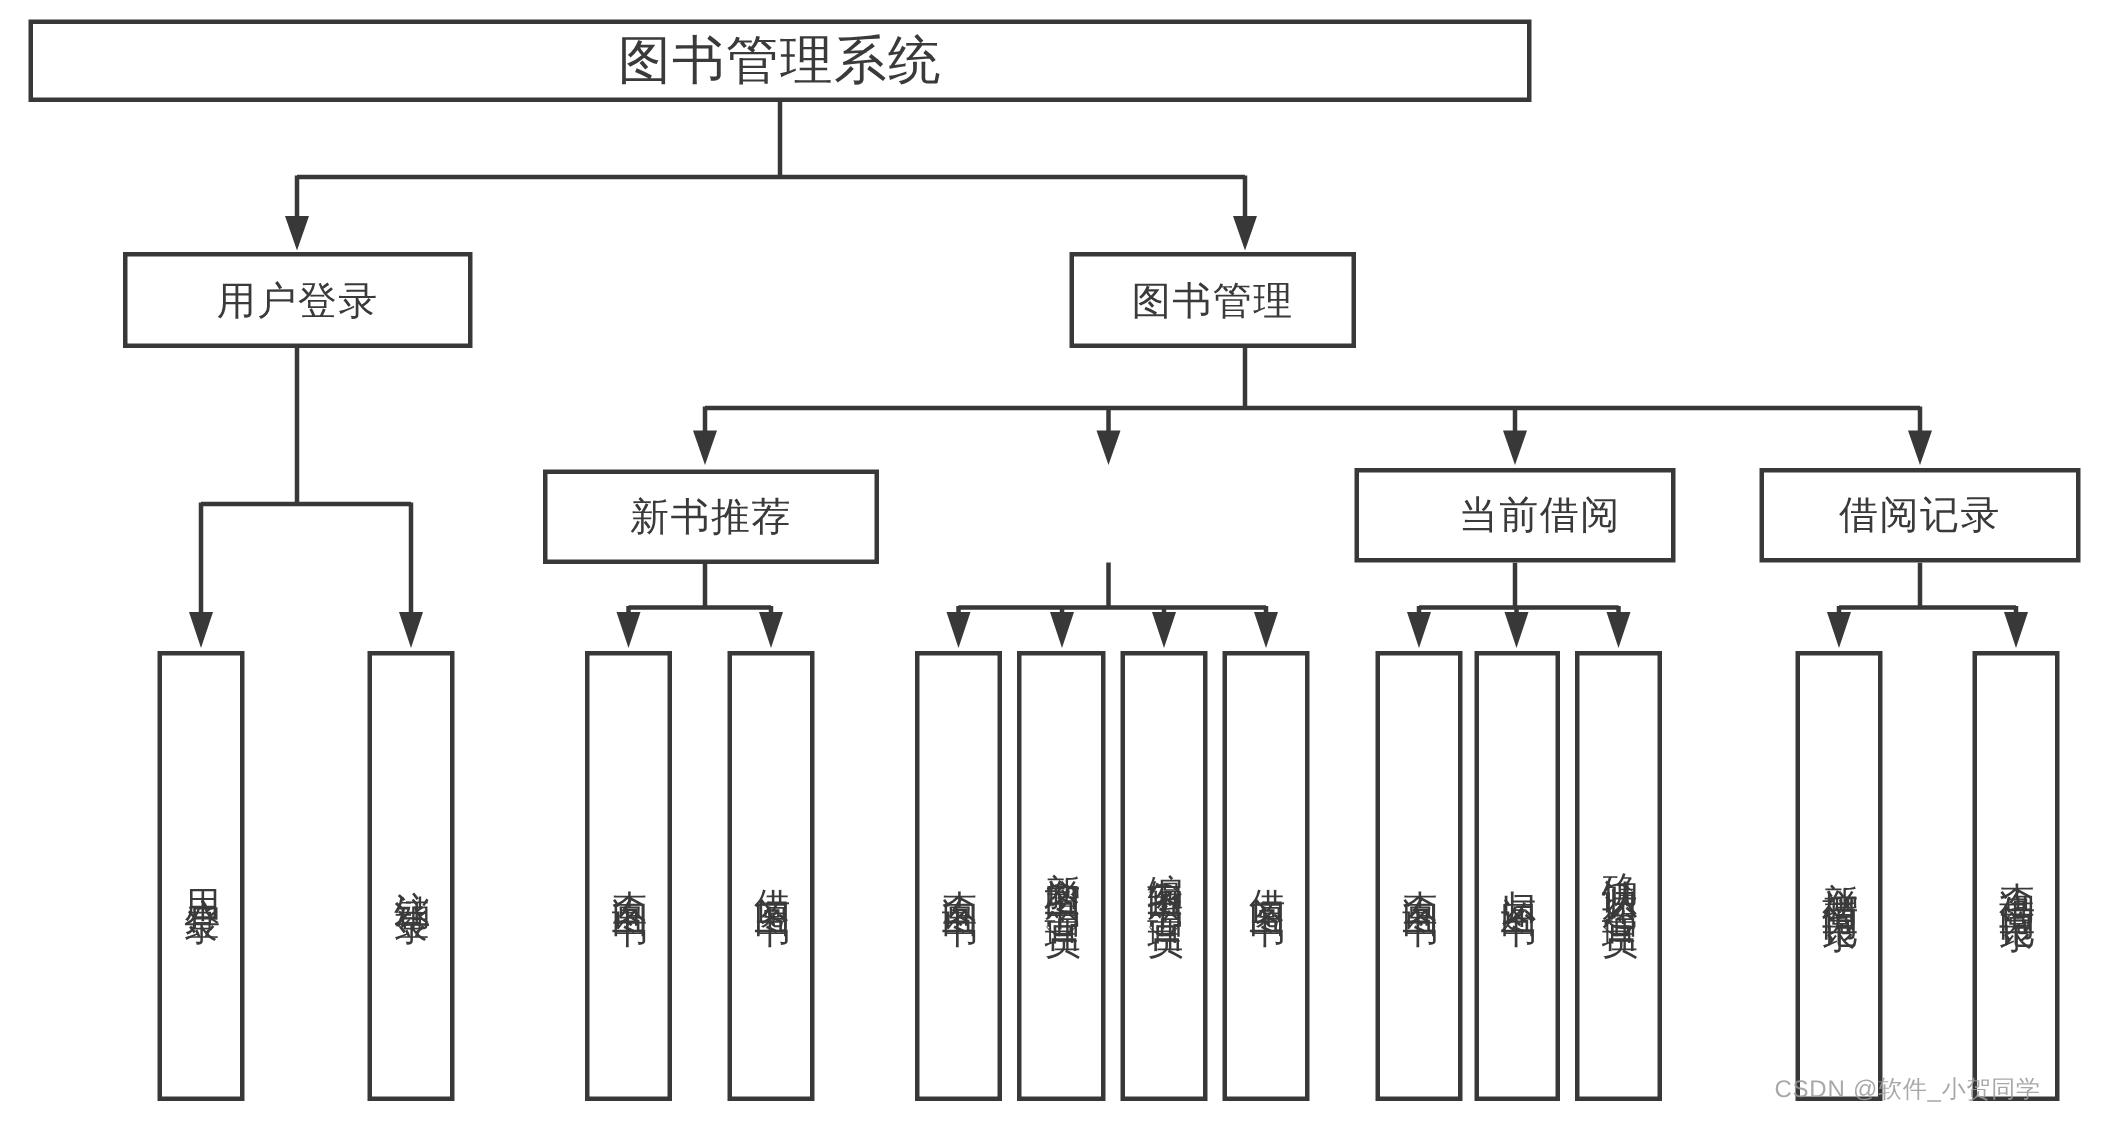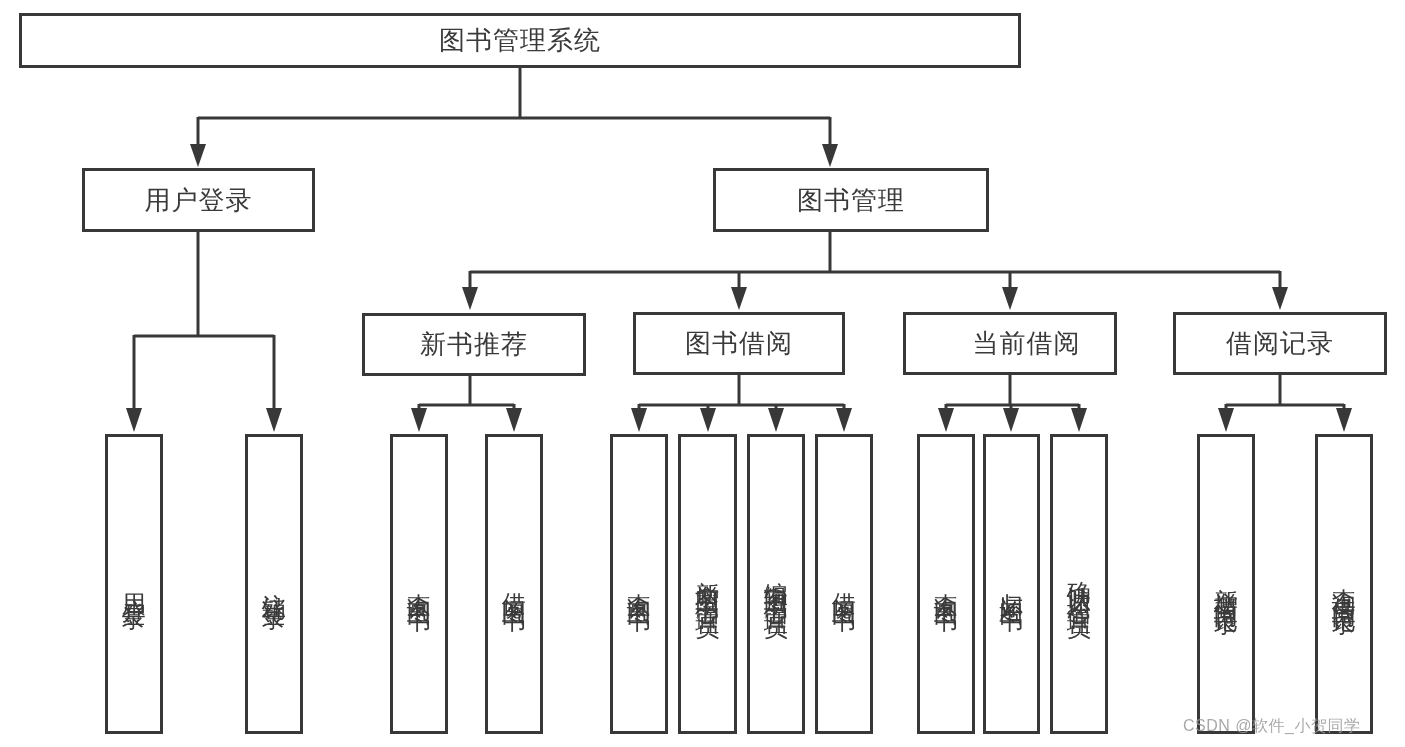--- a/index.html
+++ b/index.html
@@ -17,21 +17,21 @@
   svg.connectors{position:absolute;left:0;top:0;width:1405px;height:747px;z-index:1;}
   .cline{stroke:var(--line);stroke-width:3;fill:none;}
   .ahead{fill:var(--line);stroke:none;}
   .node{
     position:absolute;z-index:2;background:var(--background);
     border:3px solid var(--border);
     display:flex;align-items:center;justify-content:center;
     text-align:center;
   }
   .hlabel{font-size:26px;letter-spacing:1px;white-space:nowrap;}
-  .root .hlabel{font-size:26px;}
+  .root .hlabel{font-size:35px;}
   .vtext{
     writing-mode:vertical-rl;text-orientation:mixed;
     font-size:24px;letter-spacing:5px;line-height:1.15;white-space:nowrap;
   }
   .watermark{
     position:absolute;z-index:3;left:1183px;top:716px;width:222px;
     font-size:16px;letter-spacing:0.5px;color:var(--watermark);opacity:.85;
     white-space:nowrap;
   }
 </style>
@@ -102,29 +102,26 @@
     <polygon class="ahead" points="1336,408 1352,408 1344,432"></polygon>
   </svg>
 
   <div class="node root" style="left:19px;top:13px;width:1002px;height:55px;">
     <span class="hlabel">图书管理系统</span>
   </div>
 
   <div class="node" style="left:82px;top:168px;width:233px;height:64px;">
     <span class="hlabel">用户登录</span>
   </div>
-  <div class="node" style="left:713px;top:168px;width:276px;height:64px;">
+  <div class="node" style="left:713px;top:168px;width:191px;height:64px;">
     <span class="hlabel">图书管理</span>
   </div>
 
   <div class="node" style="left:362px;top:313px;width:224px;height:63px;">
     <span class="hlabel">新书推荐</span>
-  </div>
-  <div class="node" style="left:633px;top:312px;width:212px;height:63px;">
-    <span class="hlabel">图书借阅</span>
   </div>
   <div class="node" style="left:903px;top:312px;width:214px;height:63px;padding-left:33px;">
     <span class="hlabel">当前借阅</span>
   </div>
   <div class="node" style="left:1173px;top:312px;width:214px;height:63px;">
     <span class="hlabel">借阅记录</span>
   </div>
 
   <div class="node" style="left:105px;top:434px;width:58px;height:300px;">
     <span class="vtext">用户登录</span>

